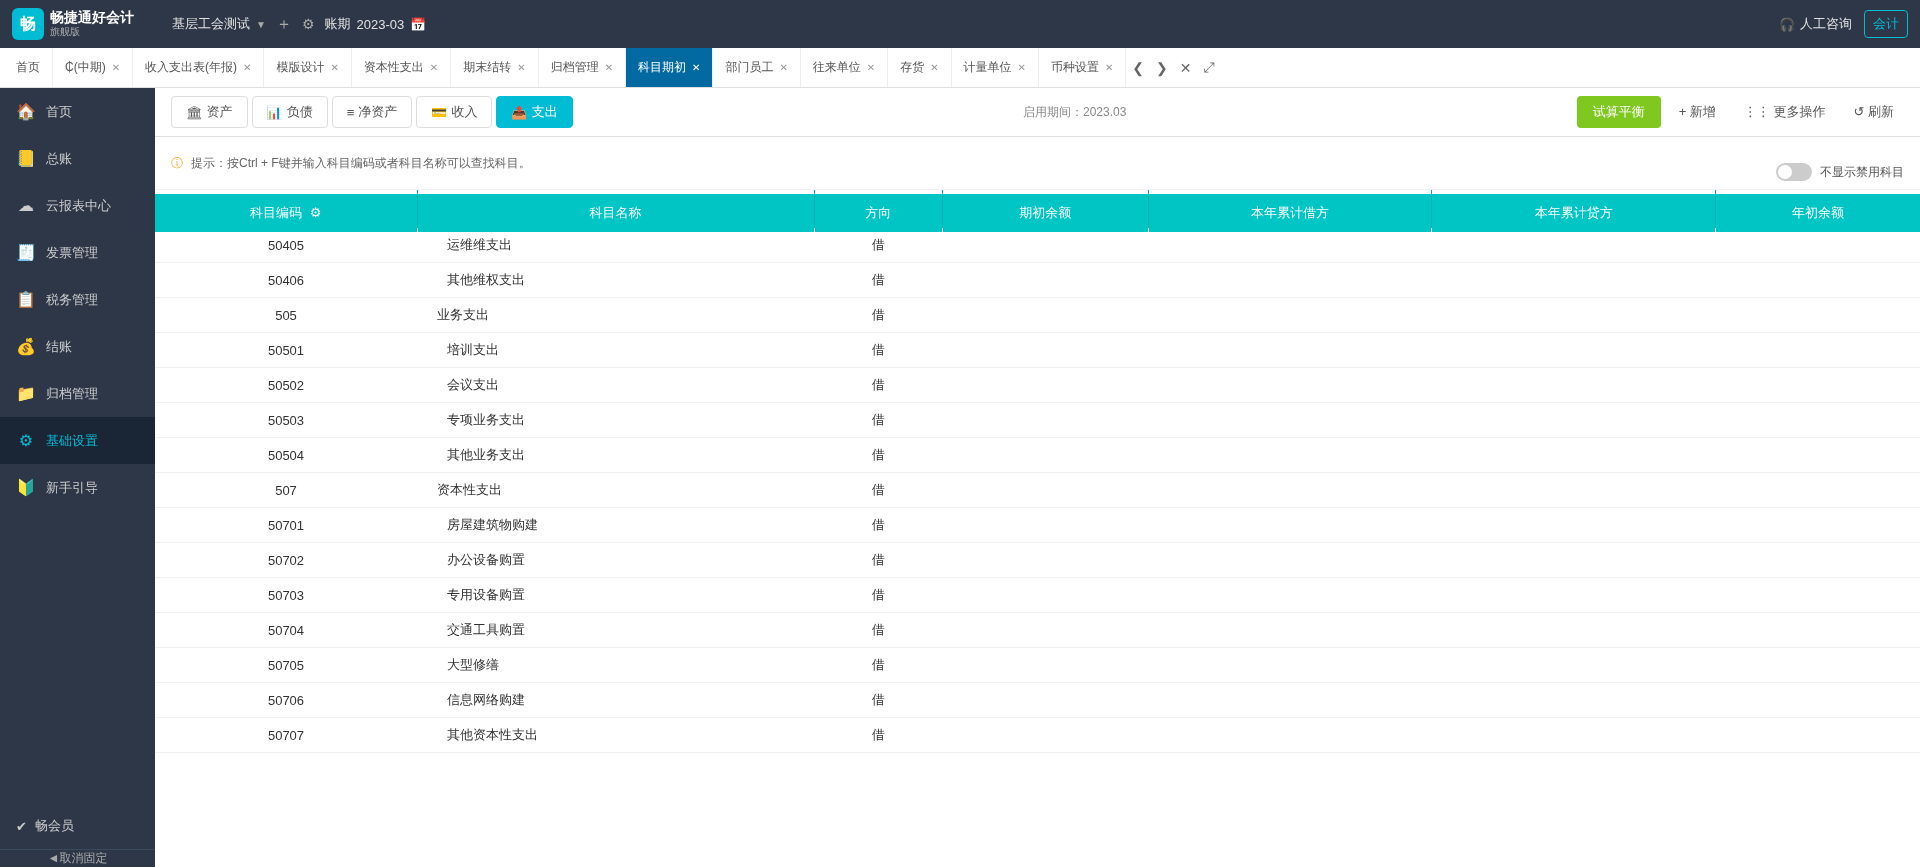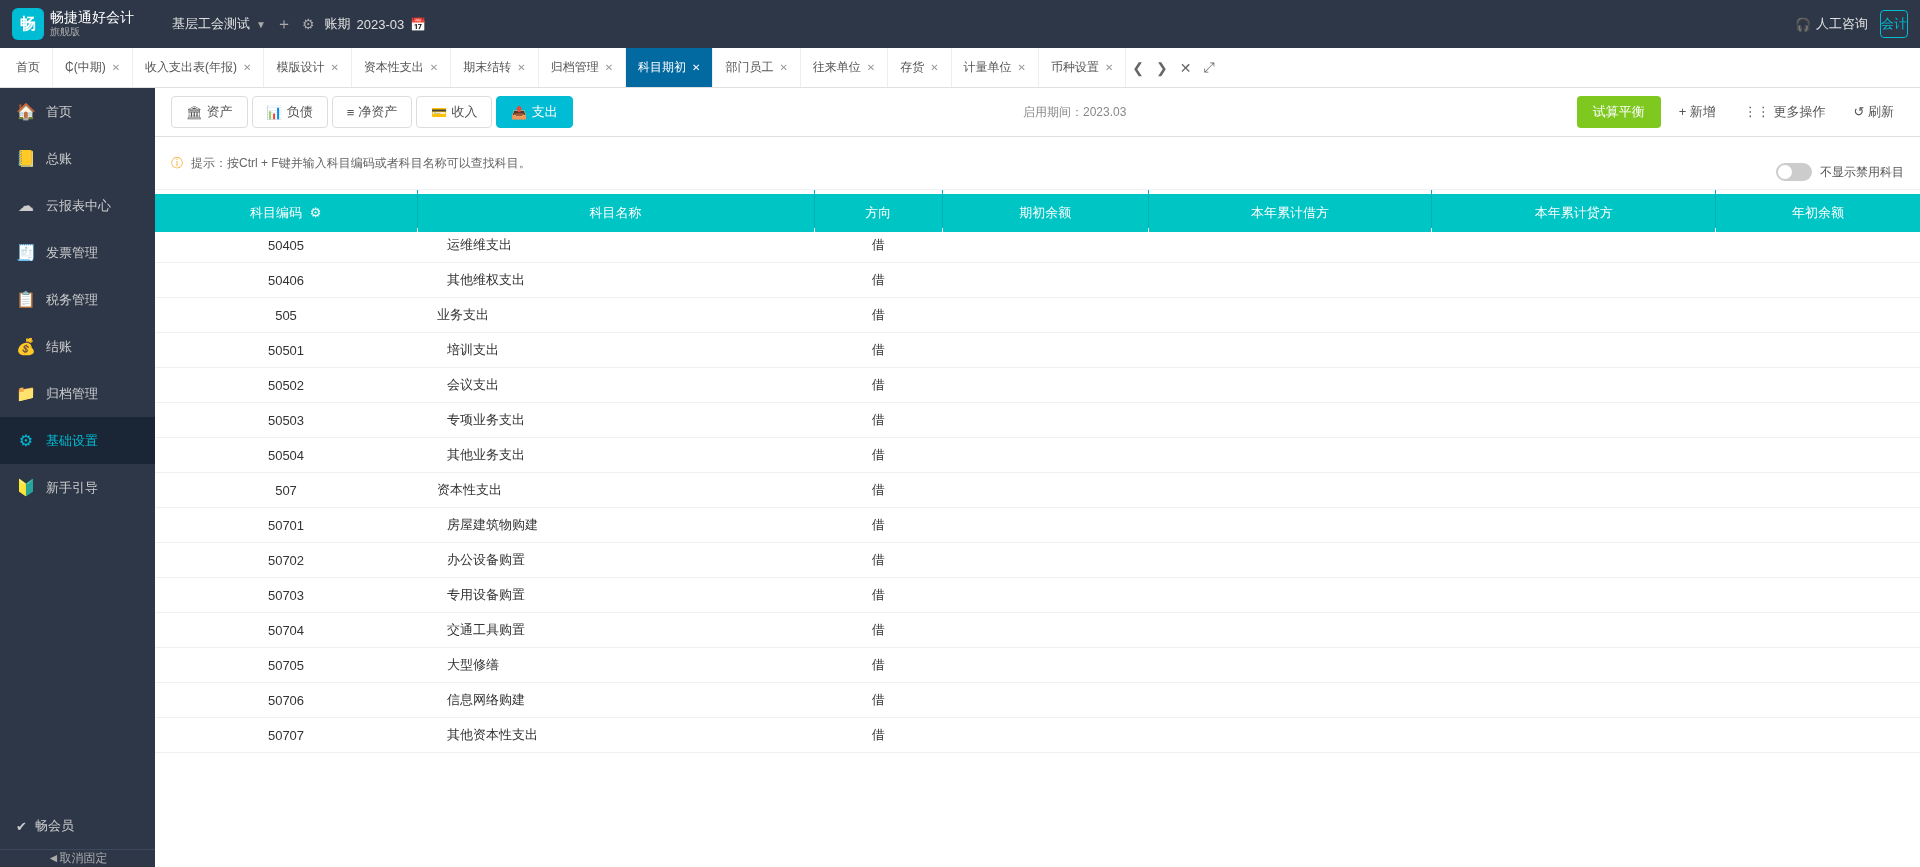--- a/index.html
+++ b/index.html
@@ -4,32 +4,32 @@
   <style>
     * { margin: 0; padding: 0; box-sizing: border-box; }
     body { font-family: 'Microsoft YaHei', Arial, sans-serif; font-size: 13px; background: #f0f2f5; width: 1920px; height: 867px; overflow: hidden; }
 
     
     .top-header {
       display: flex; align-items: center; background: #2d3748; height: 48px; padding: 0 12px; gap: 10px;
     }
     .logo-area { display: flex; align-items: center; gap: 6px; width: 150px; }
     .logo-icon { width: 32px; height: 32px; background: #00bcd4; border-radius: 6px; display: flex; align-items: center; justify-content: center; color: white; font-size: 16px; font-weight: bold; }
-    .logo-text { color: white; font-size: 14px; font-weight: normal; line-height: 1.2; }
+    .logo-text { color: white; font-size: 14px; font-weight: bold; line-height: 1.2; }
     .logo-sub { color: #aaa; font-size: 10px; }
     .company-area { display: flex; align-items: center; gap: 6px; color: #e0e0e0; font-size: 13px; }
     .company-name { color: #e0e0e0; }
     .dropdown-arrow { color: #aaa; font-size: 10px; }
     .add-btn { color: #aaa; font-size: 16px; cursor: pointer; }
     .settings-btn { color: #aaa; font-size: 14px; cursor: pointer; }
     .period-area { display: flex; align-items: center; gap: 6px; color: #e0e0e0; font-size: 13px; }
     .period-icon { color: #00bcd4; }
     .header-right { margin-left: auto; display: flex; align-items: center; gap: 12px; }
     .help-btn { display: flex; align-items: center; gap: 4px; color: #e0e0e0; font-size: 13px; cursor: pointer; }
-    .account-btn { border: 1px solid #00bcd4; color: #00bcd4; padding: 4px 0; border-radius: 4px; font-size: 13px; cursor: pointer; }
+    .account-btn { border: 1px solid #00bcd4; color: #00bcd4; padding: 4px 8px; border-radius: 4px; font-size: 13px; cursor: pointer; }
 
     
     .tab-bar {
       display: flex; align-items: center; background: #fff; border-bottom: 1px solid #e0e0e0; height: 40px; padding: 0 4px; overflow: hidden;
     }
     .tab-item {
       display: flex; align-items: center; gap: 4px; padding: 0 12px; height: 40px; font-size: 12px; cursor: pointer; color: #555; white-space: nowrap; border-right: 1px solid #eee; position: relative;
     }
     .tab-item.active { background: #0369a1; color: white; }
     .tab-item .close-x { font-size: 10px; color: #999; cursor: pointer; margin-left: 2px; }

